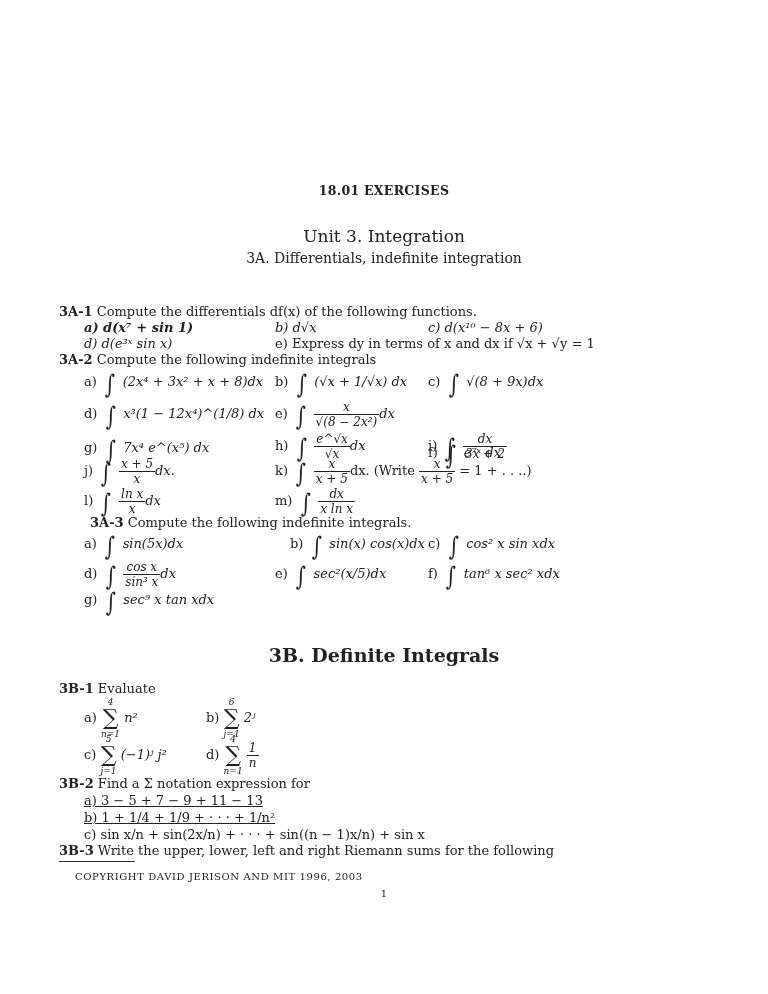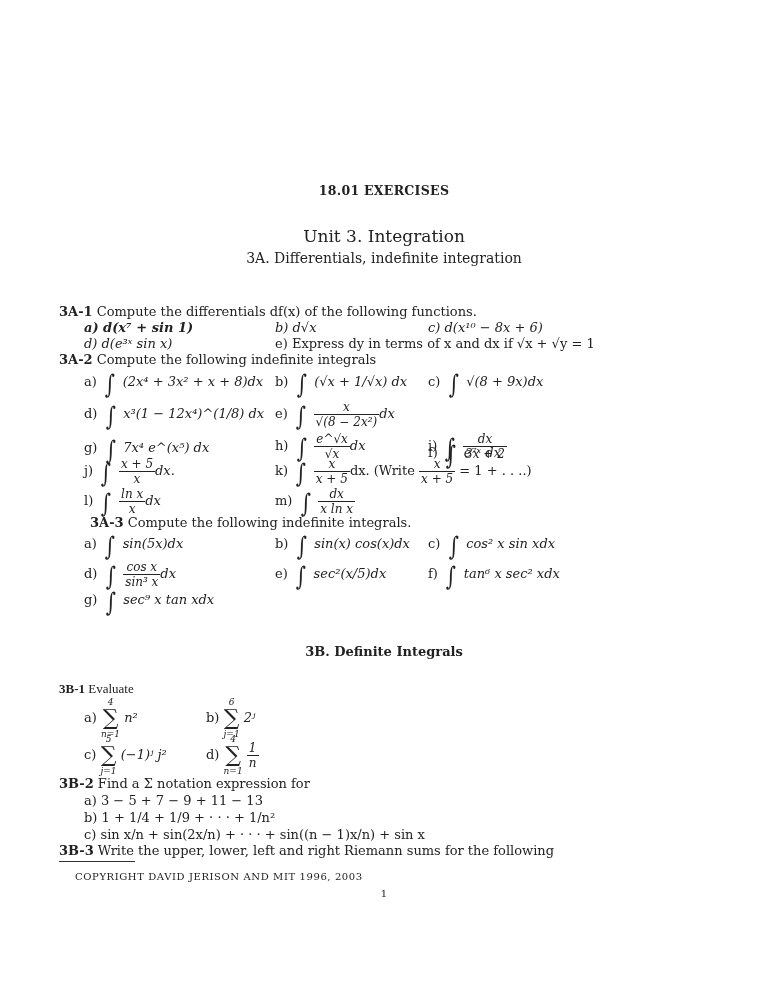--- a/index.html
+++ b/index.html
@@ -6,21 +6,21 @@
     body {
       width: 768px; height: 994px; position: relative; overflow: hidden;
       font-family: "DejaVu Serif", "Liberation Serif", serif;
       color: #222; font-size: 13px;
     }
     .abs { position: absolute; white-space: nowrap; }
     .center { left: 0; width: 768px; text-align: center; }
     .header { top: 183px; font-weight: bold; font-size: 12.5px; letter-spacing: 0.3px; }
     .unit-title { top: 226px; font-weight: normal; font-size: 17px; }
     .sec-title { top: 250px; font-weight: normal; font-size: 14px; }
-    .sec-title-b { top: 644px; font-weight: bold; font-size: 13px; }
+    .sec-title-b { top: 644px; font-weight: bold; font-size: 19px; }
     .prob-label { font-weight: bold; }
     .line { font-size: 13px; line-height: 16px; }
     i, .it { font-style: italic; }
     .int { font-size: 26px; font-style: normal; display: inline-block; transform: scaleX(0.75); vertical-align: -7px; margin: 0 2px 0 2px; font-family: "DejaVu Serif", serif; }
     .frac { display: inline-block; vertical-align: middle; text-align: center; font-size: 12px; line-height: 14px; }
     .frac .num { display: block; border-bottom: 1px solid #222; padding: 0 2px; }
     .frac .den { display: block; padding: 0 2px; }
     .sum { display: inline-block; vertical-align: middle; text-align: center; line-height: 10px; }
     .sum .lim { display: block; font-size: 9px; font-style: italic; }
     .sum .sig { display: block; font-size: 22px; line-height: 22px; }
@@ -124,21 +124,21 @@
 
 <div class="abs line" style="top:515px; left:59px;margin-left:31px;">
   <span class="prob-label">3A-3</span>
   <span>Compute the following indefinite integrals.</span>
 </div>
 <div class="abs line" style="top:536px; left:84px;">
   <span>a)</span>
   <span class="int">∫</span>
   <span class="it">sin(5x)dx</span>
 </div>
-<div class="abs line" style="top:536px; left:275px;">
+<div class="abs line" style="top:536px; left:290px;">
   <span>b)</span>
   <span class="int">∫</span>
   <span class="it">sin(x) cos(x)dx</span>
 </div>
 <div class="abs line" style="top:536px; left:428px;">
   <span>c)</span>
   <span class="int">∫</span>
   <span class="it">cos² x sin xdx</span>
 </div>
 <div class="abs line" style="top:560px; left:84px;">
@@ -157,21 +157,21 @@
   <span class="it">tan⁶ x sec² xdx</span>
 </div>
 <div class="abs line" style="top:592px; left:84px;">
   <span>g)</span>
   <span class="int">∫</span>
   <span class="it">sec⁹ x tan xdx</span>
 </div>
 
 <div class="abs center sec-title-b">3B. Definite Integrals</div>
 
-<div class="abs line" style="top:681px; left:59px;font-family:Liberation Serif, serif;">
+<div class="abs line" style="top:681px; left:59px;">
   <span class="prob-label">3B-1</span>
   <span>Evaluate</span>
 </div>
 <div class="abs line" style="top:697px; left:84px;">
   <span>a)</span>
   <span class="sum"><span class="lim">4</span><span class="sig">∑</span><span class="lim">n=1</span></span>
   <span class="it">n²</span>
 </div>
 <div class="abs line" style="top:697px; left:206px;">
   <span>b)</span>
@@ -186,22 +186,22 @@
 <div class="abs line" style="top:734px; left:206px;">
   <span>d)</span>
   <span class="sum"><span class="lim">4</span><span class="sig">∑</span><span class="lim">n=1</span></span>
   <span class="frac it"><span class="num">1</span><span class="den">n</span></span>
 </div>
 
 <div class="abs line" style="top:776px; left:59px;">
   <span class="prob-label">3B-2</span>
   <span>Find a Σ notation expression for</span>
 </div>
-<div class="abs line" style="top:793px; left:84px;">a) 3 − 5 + 7 − 9 + 11 − 13</div>
-<div class="abs line" style="top:810px; left:84px;">b) 1 + 1/4 + 1/9 + · · · + 1/n²</div>
+<div class="abs line" style="top:793px; left:84px;text-decoration:underline;">a) 3 − 5 + 7 − 9 + 11 − 13</div>
+<div class="abs line" style="top:810px; left:84px;text-decoration:underline;">b) 1 + 1/4 + 1/9 + · · · + 1/n²</div>
 <div class="abs line" style="top:827px; left:84px;">c) sin x/n + sin(2x/n) + · · · + sin((n − 1)x/n) + sin x</div>
 
 <div class="abs line" style="top:843px; left:59px;">
   <span class="prob-label">3B-3</span>
   <span>Write the upper, lower, left and right Riemann sums for the following</span>
 </div>
 
 <div class="rule"></div>
 <div class="abs copyright">COPYRIGHT DAVID JERISON AND MIT 1996, 2003</div>
 <div class="abs center pagenum">1</div>

